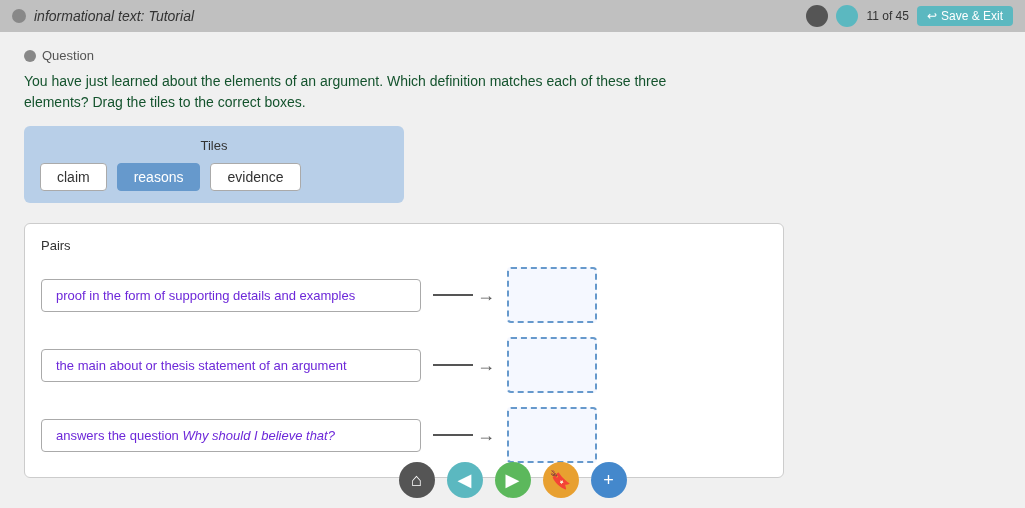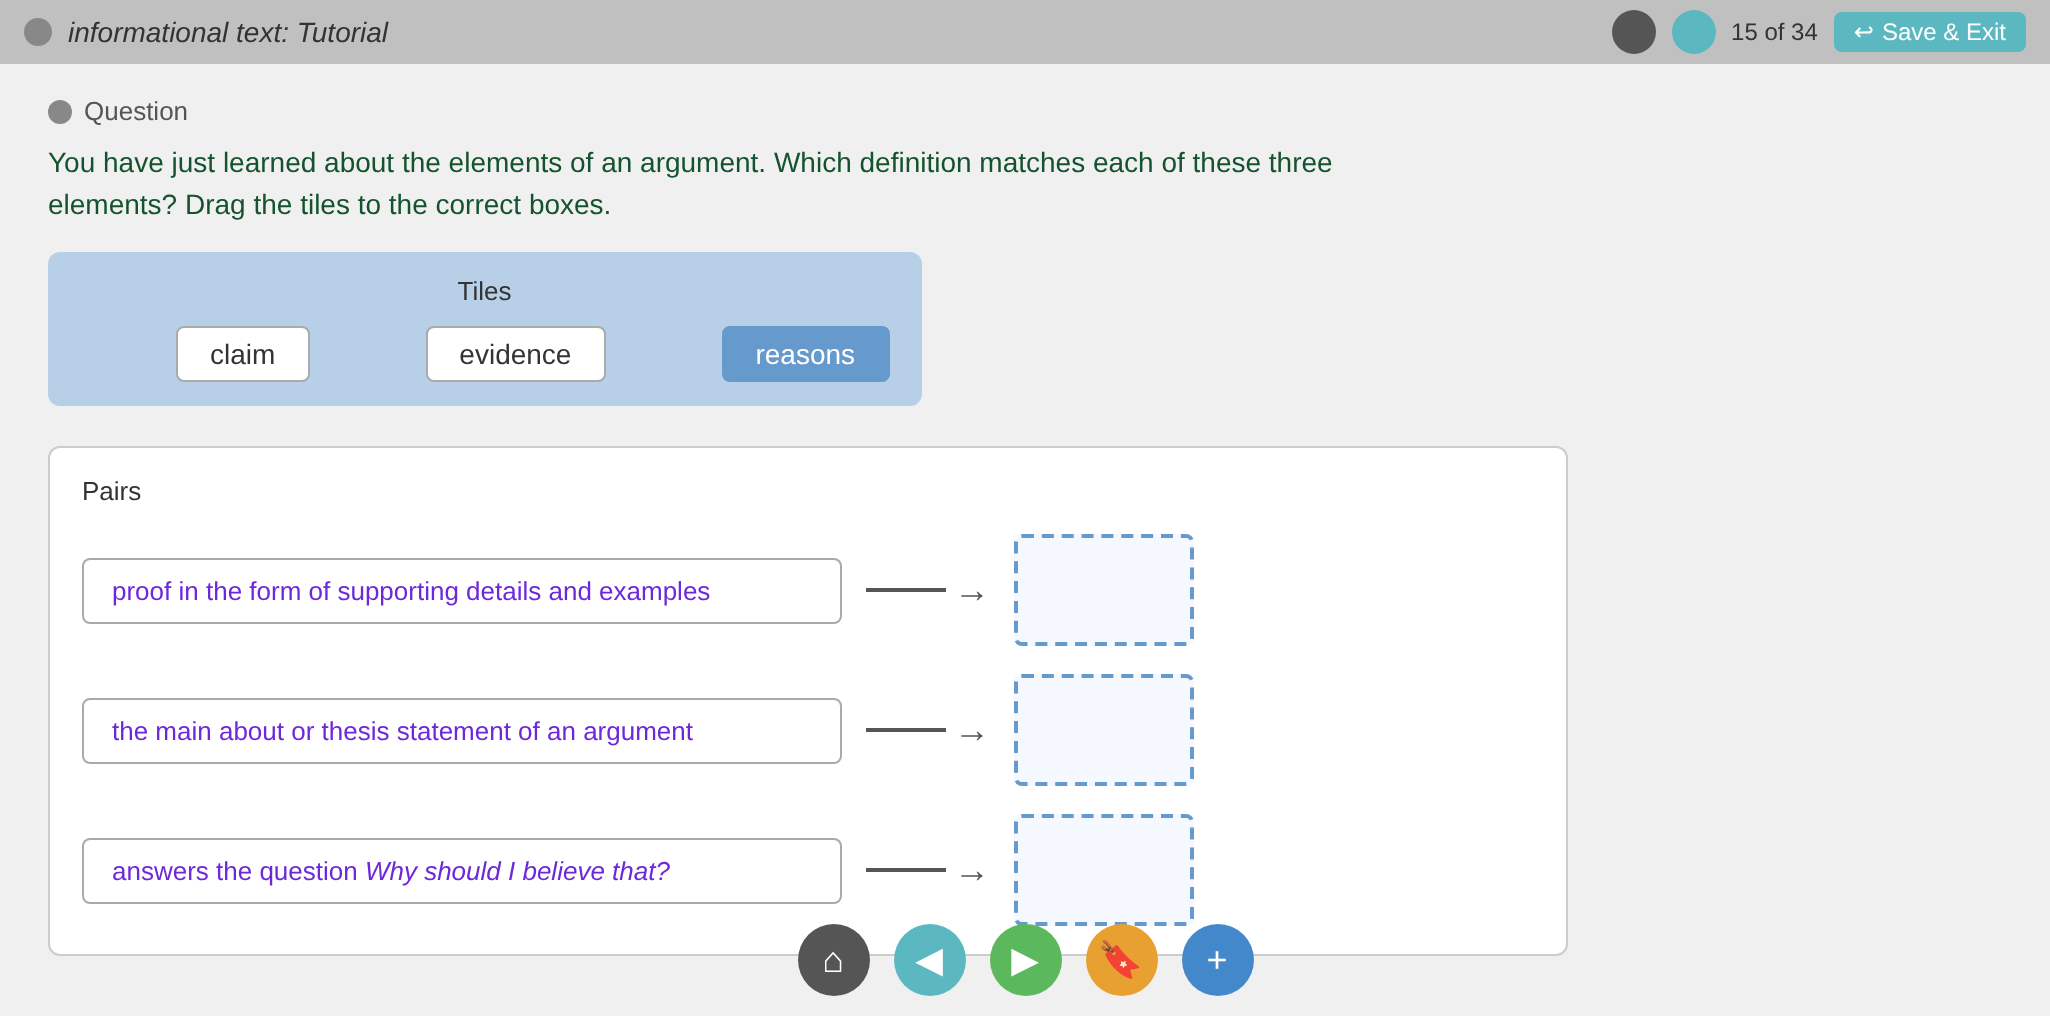--- a/index.html
+++ b/index.html
@@ -122,21 +122,20 @@
       align-items: center;
     }
     .tile {
       background: white;
       border: 1px solid #aaa;
       border-radius: 4px;
       padding: 5px 16px;
       font-size: 14px;
       color: #333;
       cursor: grab;
-      margin-left: 48px;
     }
     .tile-selected {
       background: #6699cc;
       color: white;
       border-color: #6699cc;
     }
 
     
     .pairs-box {
       background: white;
@@ -232,21 +231,21 @@
 <body>
 
 <div class="top-bar">
   <div class="top-bar-left">
     <span class="top-bar-dot"></span>
     <span class="top-bar-title">informational text: Tutorial</span>
   </div>
   <div class="top-bar-right">
     <button class="circle-btn circle-btn-dark"></button>
     <button class="circle-btn circle-btn-teal"></button>
-    <span class="page-indicator">15 of 34</span>
+    <span class="page-indicator">11 of 45</span>
     <button class="save-exit-btn">
       <span>↩</span>
       <span>Save &amp; Exit</span>
     </button>
   </div>
 </div>
 
 <div class="main-content">
 
   
@@ -256,22 +255,22 @@
   </div>
 
   
   <p class="instruction-text">You have just learned about the elements of an argument. Which definition matches each of these three elements? Drag the tiles to the correct boxes.</p>
 
   
   <div class="tiles-box">
     <div class="tiles-label">Tiles</div>
     <div class="tiles-row">
       <div class="tile">claim</div>
+      <div class="tile tile-selected">reasons</div>
       <div class="tile">evidence</div>
-      <div class="tile tile-selected">reasons</div>
     </div>
   </div>
 
   
   <div class="pairs-box">
     <div class="pairs-label">Pairs</div>
 
     <div class="pair-row">
       <div class="pair-definition">
         <span>proof in the form of supporting details and examples</span>

